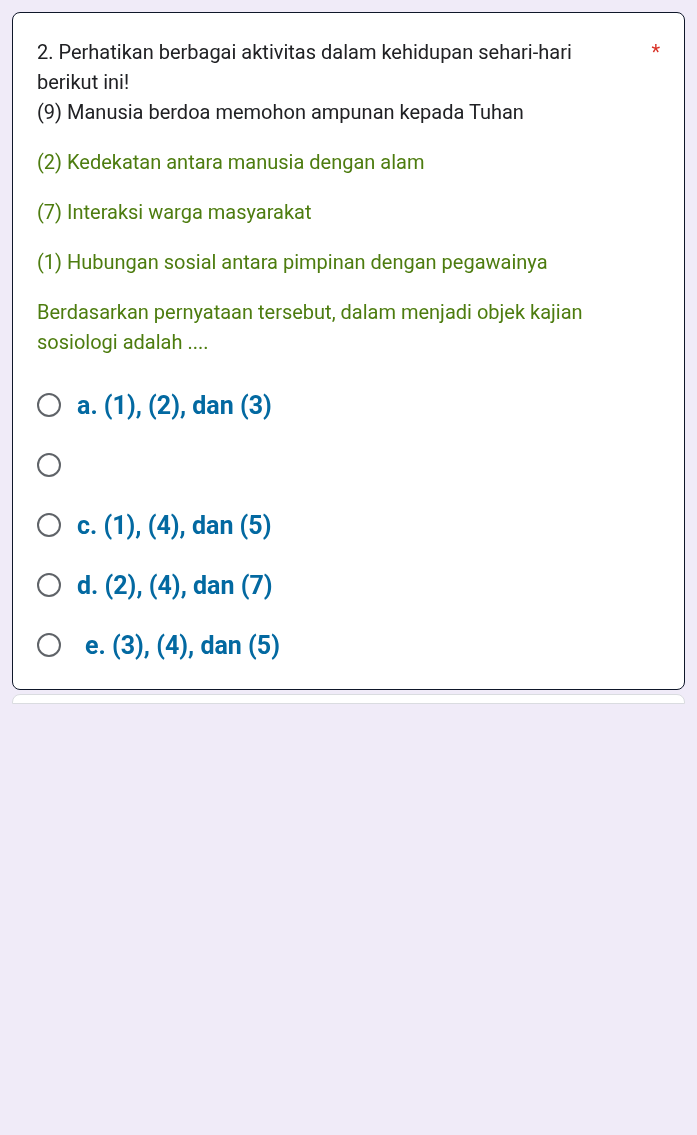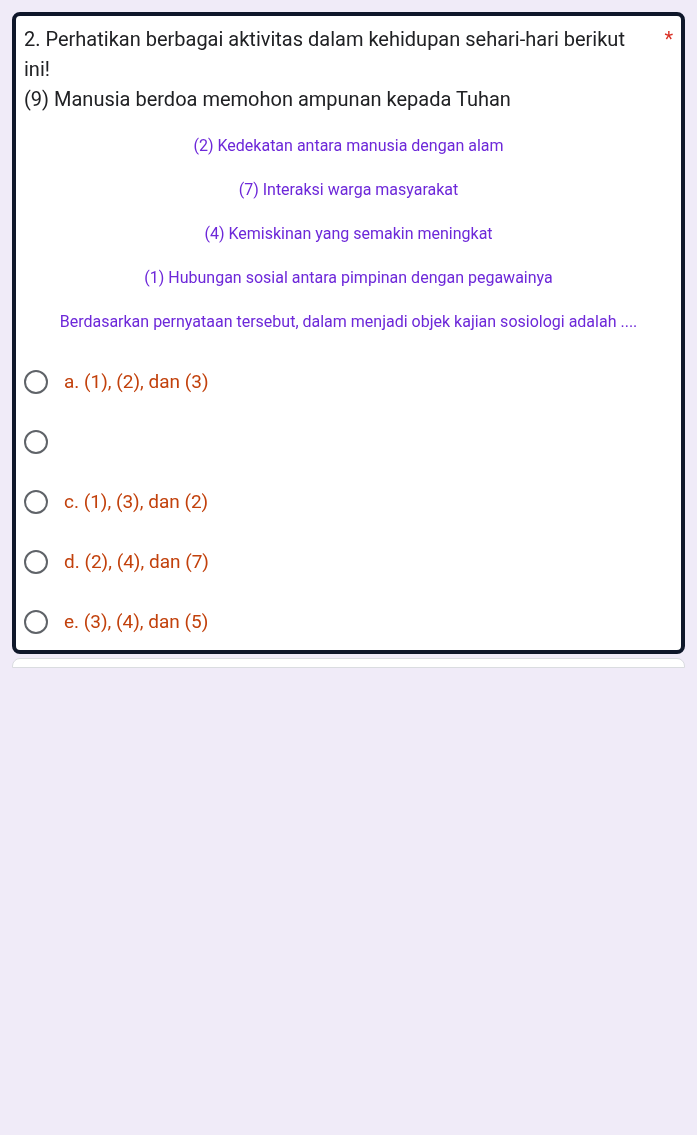--- a/index.html
+++ b/index.html
@@ -8,73 +8,74 @@
       box-sizing: border-box;
     }
     body {
       font-family: Roboto, Arial, sans-serif;
       background-color: #f0ebf8;
       padding: 12px;
       width: 697px;
     }
     .card {
       background: #ffffff;
-      border: 4px solid #0f172a;
+      border: 1px solid #0f172a;
       border-radius: 8px;
-      padding: 8px;
+      padding: 24px;
       margin-bottom: 4px;
     }
     .question-header {
       display: flex;
       align-items: flex-start;
     }
     .question-text {
       flex: 1;
       font-size: 20px;
       line-height: 1.5;
       color: #202124;
     }
     .required {
       color: #d93025;
       font-size: 20px;
       margin-left: 16px;
       line-height: 1.5;
     }
     .paragraph {
-      font-size: 16px;
+      font-size: 20px;
       line-height: 1.5;
-      color: #6d28d9;
+      color: #4d7c0f;
       margin-top: 20px;
-      text-align: center;
     }
     .options {
       margin-top: 28px;
     }
     .option {
       display: flex;
       align-items: center;
       min-height: 40px;
       margin-bottom: 20px;
       cursor: pointer;
     }
     .option:last-child {
       margin-bottom: 0;
+      gap: 8px;
     }
     .radio {
       width: 24px;
       height: 24px;
       border: 2.5px solid #5f6368;
       border-radius: 50%;
       flex-shrink: 0;
       margin-right: 16px;
     }
     .option-label {
-      font-size: 19px;
-      color: #c2410c;
+      font-size: 25px;
+      color: #0369a1;
       line-height: 1.4;
+      font-weight: bold;
     }
     .next-card {
       background: #ffffff;
       border: 1px solid #dadce0;
       border-radius: 8px 8px 0 0;
       height: 10px;
     }
   </style>
 </head>
 <body>
@@ -83,35 +84,34 @@
   <div class="question-header">
     <div class="question-text">
       <span>2.  Perhatikan berbagai aktivitas dalam kehidupan sehari-hari berikut ini!</span><br>
       <span>(9)   Manusia berdoa memohon ampunan kepada Tuhan</span>
     </div>
     <div class="required">*</div>
   </div>
 
   <div class="paragraph">(2)   Kedekatan antara manusia dengan alam</div>
   <div class="paragraph">(7)   Interaksi warga masyarakat</div>
-  <div class="paragraph">(4)   Kemiskinan yang semakin meningkat</div>
   <div class="paragraph">(1)   Hubungan sosial antara pimpinan dengan pegawainya</div>
   <div class="paragraph">Berdasarkan pernyataan tersebut, dalam menjadi objek kajian sosiologi adalah ....</div>
 
   <div class="options">
     <div class="option">
       <div class="radio"></div>
       <div class="option-label">a. (1), (2), dan (3)</div>
     </div>
     <div class="option">
       <div class="radio"></div>
     </div>
     <div class="option">
       <div class="radio"></div>
-      <div class="option-label">c. (1), (3), dan (2)</div>
+      <div class="option-label">c. (1), (4), dan (5)</div>
     </div>
     <div class="option">
       <div class="radio"></div>
       <div class="option-label">d. (2), (4), dan (7)</div>
     </div>
     <div class="option">
       <div class="radio"></div>
       <div class="option-label">e. (3), (4), dan (5)</div>
     </div>
   </div>

